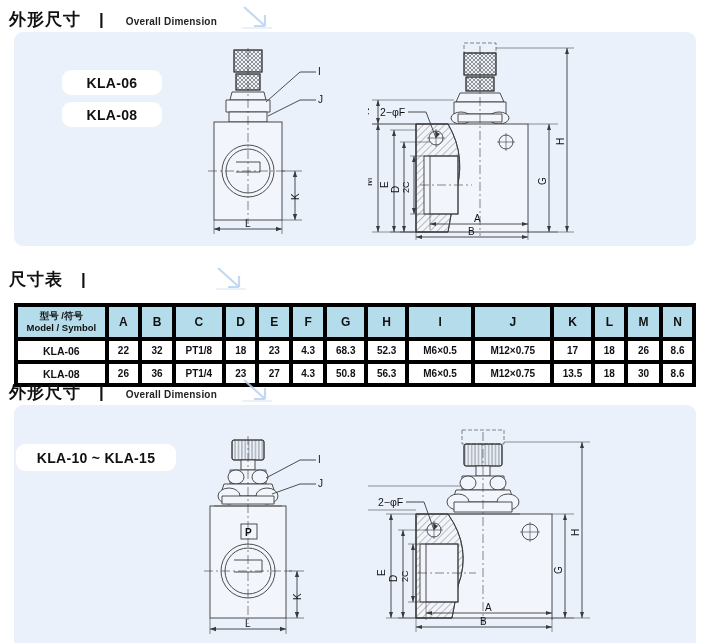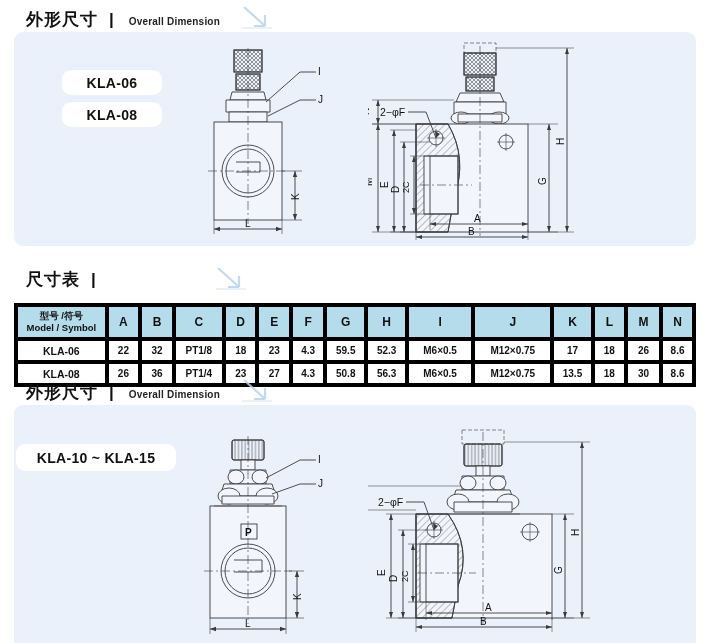--- a/index.html
+++ b/index.html
@@ -1,20 +1,20 @@
 <!DOCTYPE html>
 <html><head>
 <meta charset="utf-8">
 <style>
   html,body{margin:0;padding:0;background:#ffffff;}
   body{width:710px;height:643px;position:relative;
        font-family:"Liberation Sans","DejaVu Sans",sans-serif;color:#1a1a1a;
        -webkit-font-smoothing:antialiased;}
 
-  .sec-head{position:absolute;left:26px;display:flex;align-items:baseline;gap:10px;white-space:nowrap;}
+  .sec-head{position:absolute;left:9px;display:flex;align-items:baseline;gap:17px;white-space:nowrap;}
   .sec-cn{font-size:17px;font-weight:700;letter-spacing:1px;color:#111;}
   .sec-bar{font-size:17px;font-weight:700;color:#111;padding:0 5px 0 1px;}
   .sec-en{font-size:10px;font-weight:600;color:#222;letter-spacing:.2px;}
   .deco{position:absolute;width:34px;height:26px;opacity:.85;}
 
   .panel{position:absolute;background:#eaf1fb;border-radius:9px;}
 
   .chip{position:absolute;background:#ffffff;border-radius:9px;
         display:flex;align-items:center;justify-content:center;
         font-size:14px;font-weight:600;color:#111;letter-spacing:.3px;}
@@ -246,21 +246,21 @@
   </thead>
   <tbody>
     <tr>
       <td class="model">KLA-06</td>
       <td>22</td>
       <td>32</td>
       <td>PT1/8</td>
       <td>18</td>
       <td>23</td>
       <td>4.3</td>
-      <td>59.5</td>
+      <td>68.3</td>
       <td>52.3</td>
       <td>M6×0.5</td>
       <td>M12×0.75</td>
       <td>17</td>
       <td>18</td>
       <td>26</td>
       <td>8.6</td>
     </tr>
     <tr>
       <td class="model">KLA-08</td>

